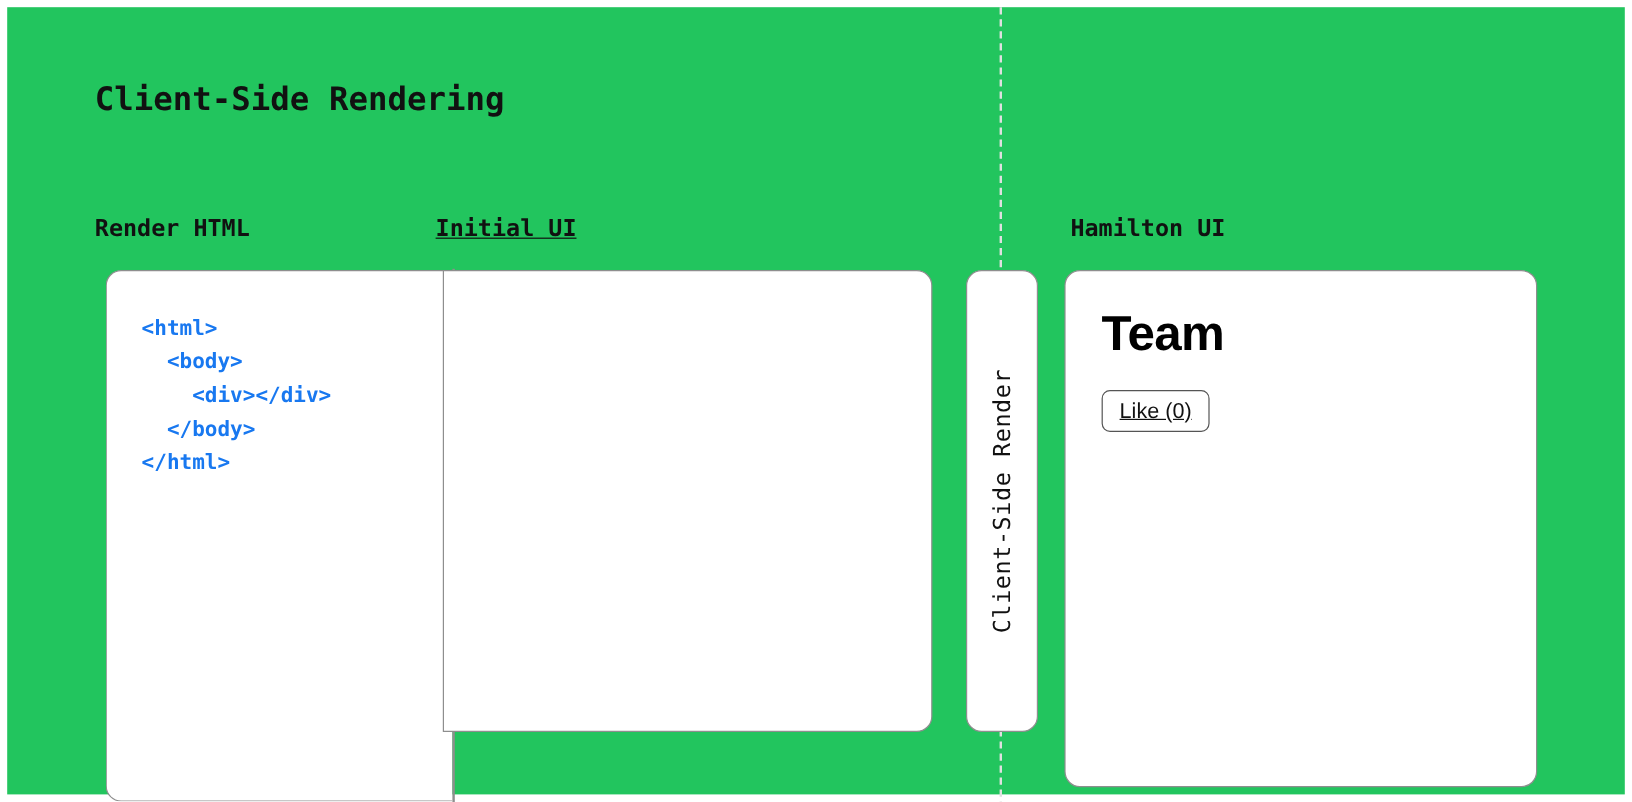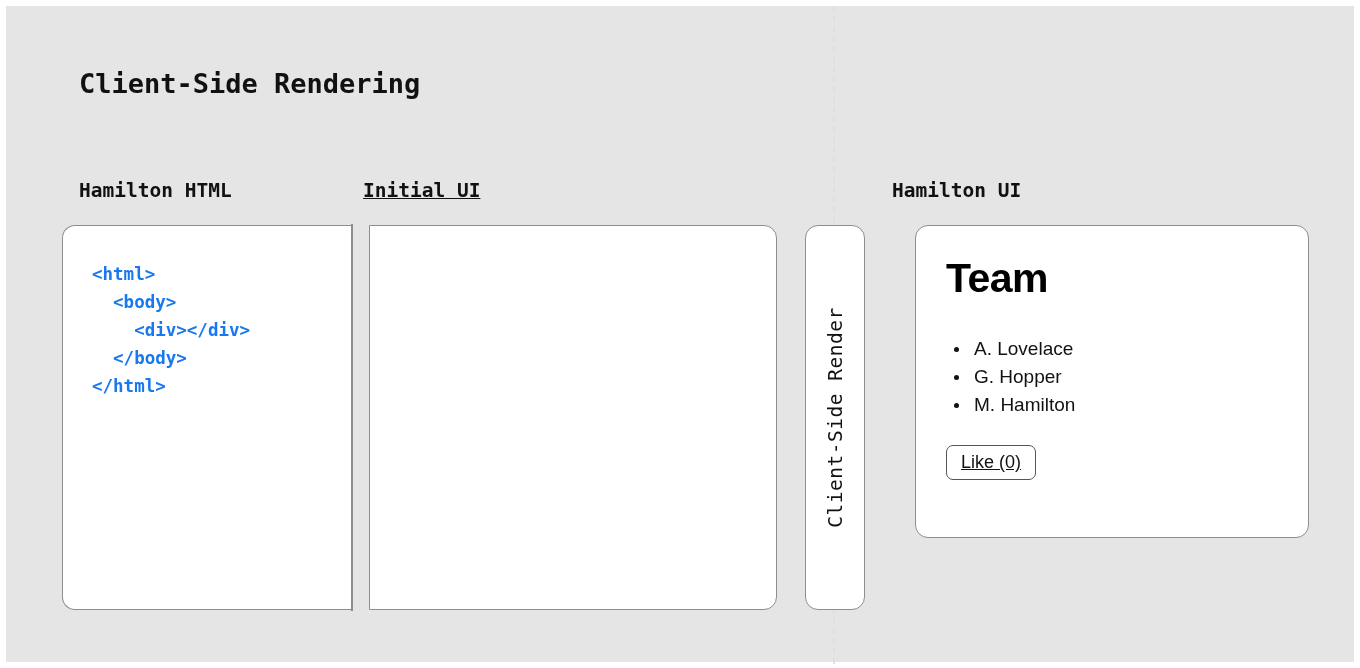--- a/index.html
+++ b/index.html
@@ -16,21 +16,21 @@
     font-family: "Liberation Sans", sans-serif;
   }
 
   
   .canvas {
     position: absolute;
     left: 6px;
     top: 6px;
     width: 1348px;
     height: 656px;
-    background: #e5e5e5;
+    background: #22c55e;
   }
 
   
   .diagram-title {
     position: absolute;
     left: 73px;
     top: 62px;
     font-family: "DejaVu Sans Mono", "Liberation Mono", monospace;
     font-size: 27px;
     font-weight: 700;
@@ -64,22 +64,22 @@
 
   
   .panel {
     position: absolute;
     background: #ffffff;
     border: 1.6px solid #8e8e8e;
     border-radius: 13px;
   }
 
   .panel-initial-html {
-    left: 56px;  top: 219px;
-    width: 289px; height: 385px;
+    left: 82px;  top: 219px;
+    width: 289px; height: 443px;
     border-top-right-radius: 0;
     border-bottom-right-radius: 0;
     border-right: none;
   }
 
   .panel-initial-ui {
     left: 363px; top: 219px;
     width: 408px; height: 385px;
     border-top-left-radius: 0;
     border-bottom-left-radius: 0;
@@ -96,22 +96,22 @@
 
   .panel-render-step {
     left: 799px; top: 219px;
     width: 60px; height: 385px;
     display: flex;
     align-items: center;
     justify-content: center;
   }
 
   .panel-rendered-ui {
-    left: 909px; top: 219px;
-    width: 394px; height: 313px;
+    left: 881px; top: 219px;
+    width: 394px; height: 431px;
   }
 
   
   .code-block {
     position: absolute;
     left: 29px;
     top: 34px;
     font-family: "DejaVu Sans Mono", "Liberation Mono", monospace;
     font-size: 17.5px;
     font-weight: 700;
@@ -189,21 +189,21 @@
     text-decoration: underline;
   }
 </style>
 </head>
 <body>
 
 <div class="canvas">
 
   <h1 class="diagram-title">Client-Side Rendering</h1>
 
-  <div class="col-label initial-html">Hamilton HTML</div>
+  <div class="col-label initial-html">Render HTML</div>
 
   <div class="col-label initial-ui">Initial UI</div>
 
   <div class="col-label rendered-ui">Hamilton UI</div>
 
   <div class="phase-divider"></div>
 
   <div class="panel panel-initial-html">
     <pre class="code-block">&lt;html&gt;
   &lt;body&gt;
@@ -218,24 +218,19 @@
 
   <div class="panel panel-render-step">
     <div class="vertical-label">Client-Side Render</div>
   </div>
 
   <div class="panel panel-rendered-ui">
     <div class="rendered-inner">
 
       <div class="rendered-heading">Team</div>
 
-      <ul class="rendered-list">
-        <li>A. Lovelace</li>
-        <li>G. Hopper</li>
-        <li>M. Hamilton</li>
-      </ul>
 
       <button class="like-button">Like (0)</button>
 
     </div>
   </div>
 
 </div>
 
 </body></html>

